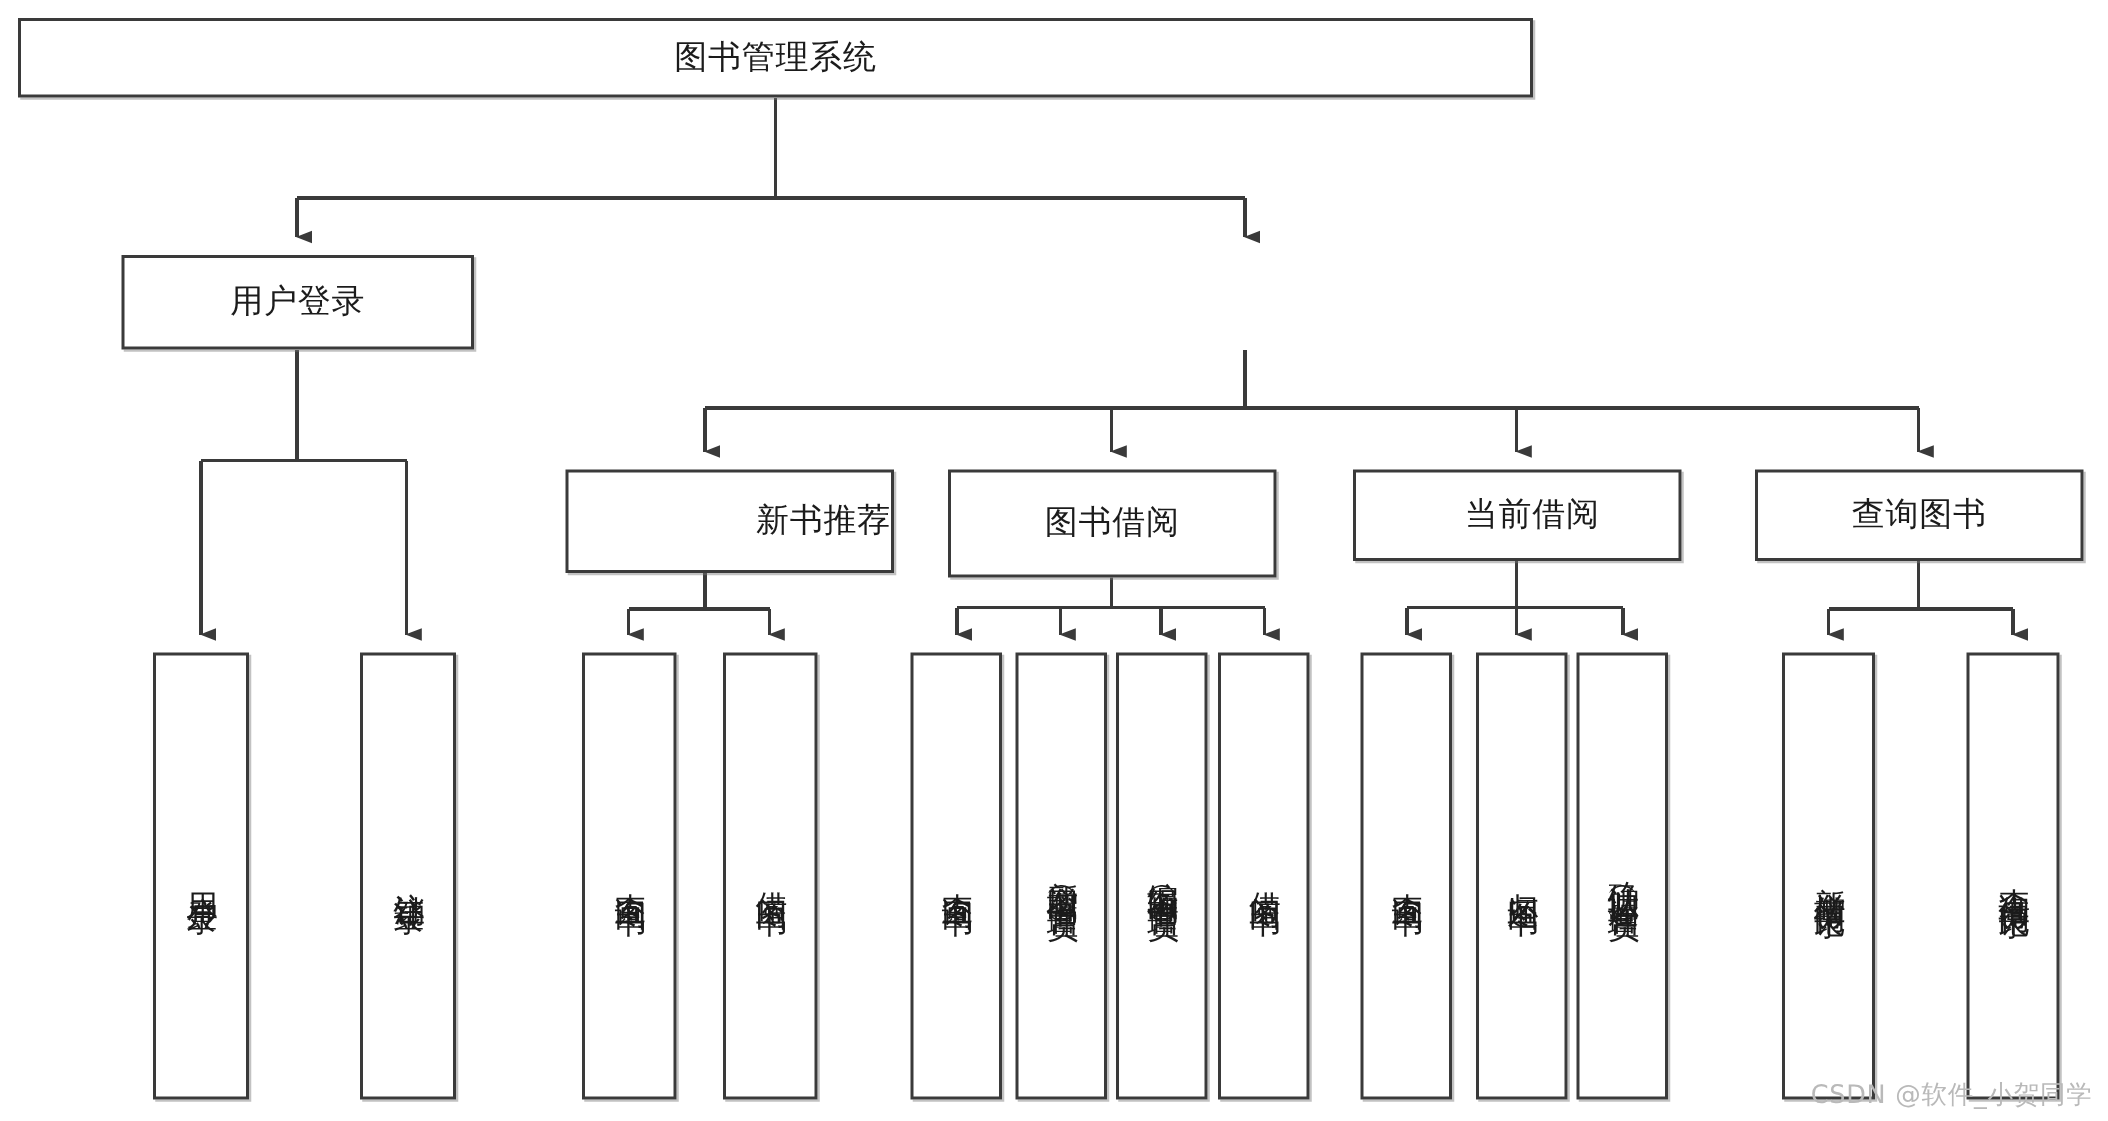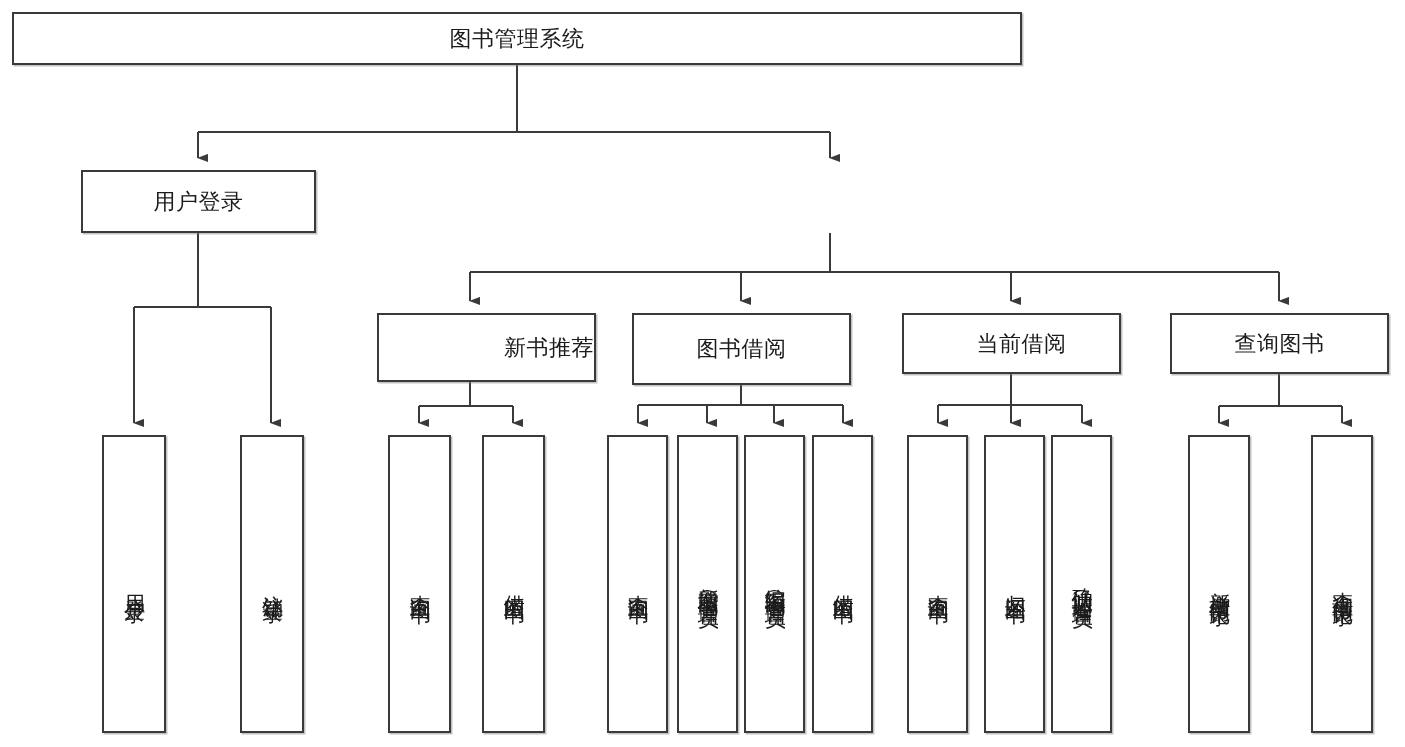--- a/index.html
+++ b/index.html
@@ -195,14 +195,15 @@
   </div>
 
   <div class="node vertical" style="left:1188px; top:435px; width:62px; height:298px;">
     <span class="node-label">新增借阅记录</span>
   </div>
 
   <div class="node vertical" style="left:1311px; top:435px; width:62px; height:298px;">
     <span class="node-label">查询借阅记录</span>
   </div>
 
+  <div id="watermark">CSDN @软件_小贺同学</div>
 
 </div>
 
 </body></html>

